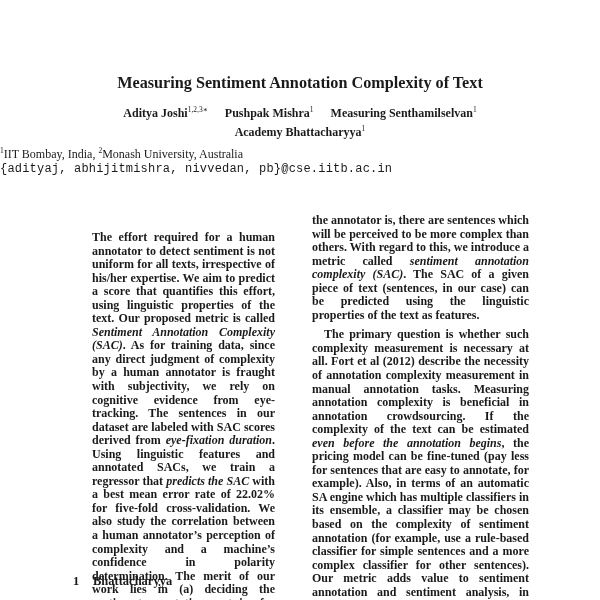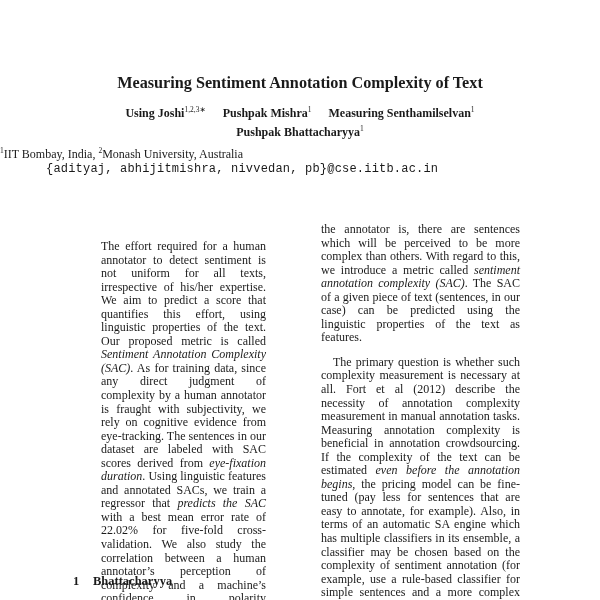--- a/index.html
+++ b/index.html
@@ -3,50 +3,50 @@
 <meta charset="utf-8">
 <style>
   html, body { margin: 0; padding: 0; background: #ffffff; }
   body { width: 600px; height: 600px; overflow: hidden; position: relative;
          font-family: "Liberation Serif", "DejaVu Serif", serif; color: #1a1a1a; }
   .page { position: absolute; left: 0; top: 14px; width: 600px; height: 600px; overflow: hidden; }
   .title { position: absolute; top: 60px; left: 0; width: 600px; text-align: center;
            font-weight: bold; font-size: 16.2px; letter-spacing: 0; }
   .authors { position: absolute; top: 88px; left: 0; width: 600px; text-align: center;
              font-weight: bold; font-size: 12px; line-height: 15px; }
-  .authors sup { font-weight: normal; font-size: 7.5px; vertical-align: 5px; font-family: Liberation Serif, serif; }
+  .authors sup { font-weight: normal; font-size: 7.5px; vertical-align: 5px; }
   .authors .gap { display: inline-block; width: 14px; }
   .affil { position: absolute; top: 130px; left: 0; width: 600px; text-align: left;
            font-size: 12px; line-height: 14.5px; }
   .affil sup { font-size: 7.5px; vertical-align: 5px; }
-  .email { font-family: "Liberation Mono", "DejaVu Sans Mono", monospace; font-size: 12px; letter-spacing: 0.2px; margin-left: 46px; }
+  .email { font-family: "Liberation Mono", "DejaVu Sans Mono", monospace; font-size: 12px; letter-spacing: 0.2px; }
   .abs-head { position: absolute; top: 198px; left: 90px; width: 186px; text-align: center;
               font-weight: bold; font-size: 12px; }
   .col { position: absolute; font-size: 12px; line-height: 13.55px; text-align: justify; }
-  .col p { margin: 11px; }
+  .col p { margin: 2px; font-weight: bold; }
   .abs-body { top: 215px; left: 90px; width: 187px; }
   .right { top: 198px; left: 310px; width: 221px; }
   .right p.indent { text-indent: 12px; margin-top: 6px; }
   .sec { position: absolute; top: 560px; left: 73px; font-weight: bold; font-size: 12.5px; }
   .sec .num { display: inline-block; width: 20px; }
   .intro { top: 583px; left: 73px; width: 220px; }
   em { font-style: italic; }
 </style>
 </head>
 <body>
 
 <div class="page">
 
   <div class="title">Measuring Sentiment Annotation Complexity of Text</div>
 
   <div class="authors">
-    <span>Using Joshi</span><sup>1,2,3∗</sup><span class="gap"></span>
+    <span>Aditya Joshi</span><sup>1,2,3∗</sup><span class="gap"></span>
     <span>Pushpak Mishra</span><sup>1</sup><span class="gap"></span>
     <span>Measuring Senthamilselvan</span><sup>1</sup><br>
-    <span>Pushpak Bhattacharyya</span><sup>1</sup>
+    <span>Academy Bhattacharyya</span><sup>1</sup>
   </div>
 
   <div class="affil">
     <div><sup>1</sup><span>IIT Bombay, India, </span><sup>2</sup><span>Monash University, Australia</span></div>
     <div class="email">{adityaj, abhijitmishra, nivvedan, pb}@cse.iitb.ac.in</div>
   </div>
 
 
   <div class="col abs-body">
     <p><span>The effort required for a human annotator to detect sentiment is not uniform for all texts, irrespective of his/her expertise. We aim to predict a score that quantifies this effort, using linguistic properties of the text. Our proposed metric is called </span><em>Sentiment Annotation Complexity (SAC)</em><span>. As for training data, since any direct judgment of complexity by a human annotator is fraught with subjectivity, we rely on cognitive evidence from eye-tracking. The sentences in our dataset are labeled with SAC scores derived from </span><em>eye-fixation duration</em><span>. Using linguistic features and annotated SACs, we train a regressor that </span><em>predicts the SAC</em><span> with a best mean error rate of 22.02% for five-fold cross-validation. We also study the correlation between a human annotator’s perception of complexity and a machine’s confidence in polarity determination. The merit of our work lies in (a) deciding the sentiment annotation cost in, for example, a crowdsourcing setting, (b) choosing the right classifier for sentiment prediction.</span></p>

